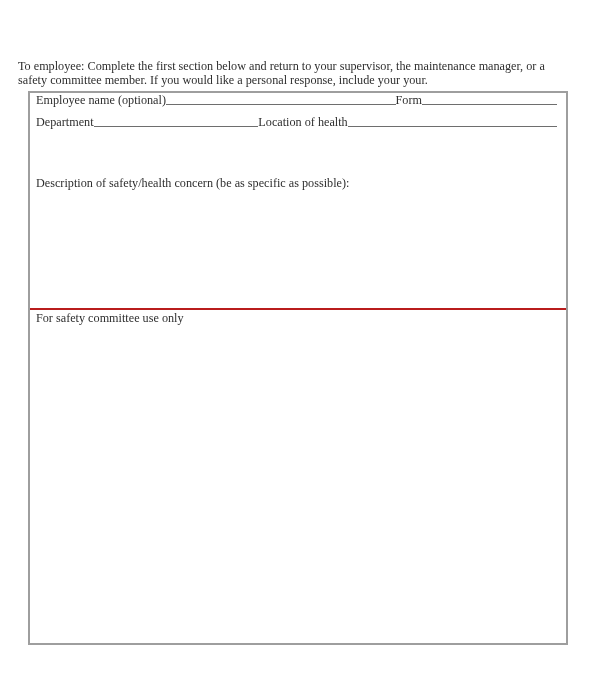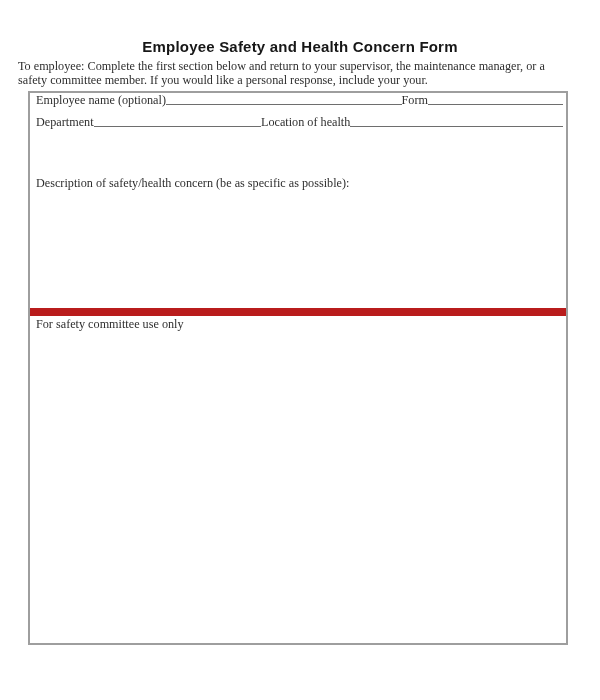--- a/index.html
+++ b/index.html
@@ -43,26 +43,26 @@
     width: 540px;
     height: 554px;
     box-sizing: border-box;
     border: 2px solid #9e9e9e;
     display: flex;
     flex-direction: column;
     font-size: 12.2px;
   }
   .section {
     box-sizing: border-box;
-    padding: 0 3px 0 6px;
+    padding: 0 9px 0 6px;
     display: flex;
     flex-direction: column;
   }
   .sec-employee { height: 215px; }
-  .sec-committee { height: 195px; border-top: 8px solid #b91c1c; }
+  .sec-committee { height: 195px; border-top: 2px solid #b91c1c; }
   .sec-followup { flex: 1; border-top: 2px solid #9e9e9e; }
   .row {
     display: flex;
     align-items: flex-end;
     flex: none;
   }
   .row .lbl {
     line-height: 15px;
     white-space: nowrap;
   }
@@ -86,21 +86,20 @@
   .blank-location   { flex: 1.27; }
   .blank-completion { width: 130px; }
   .blank-signature  { width: 230px; }
   .write-area { flex: 1; }
 </style>
 </head>
 <body>
 
 <div class="page">
 
-  <h1 class="title">Employee Safety and Health Concern Form</h1>
 
   <div class="intro">
     <div>To employee:  Complete the first section below and return to your supervisor, the maintenance manager, or a</div>
     <div>safety committee member.  If you would like a personal response, include your your.</div>
   </div>
 
   <div class="form-box">
 
     <div class="section sec-employee">
       <div class="row row-name-date">

